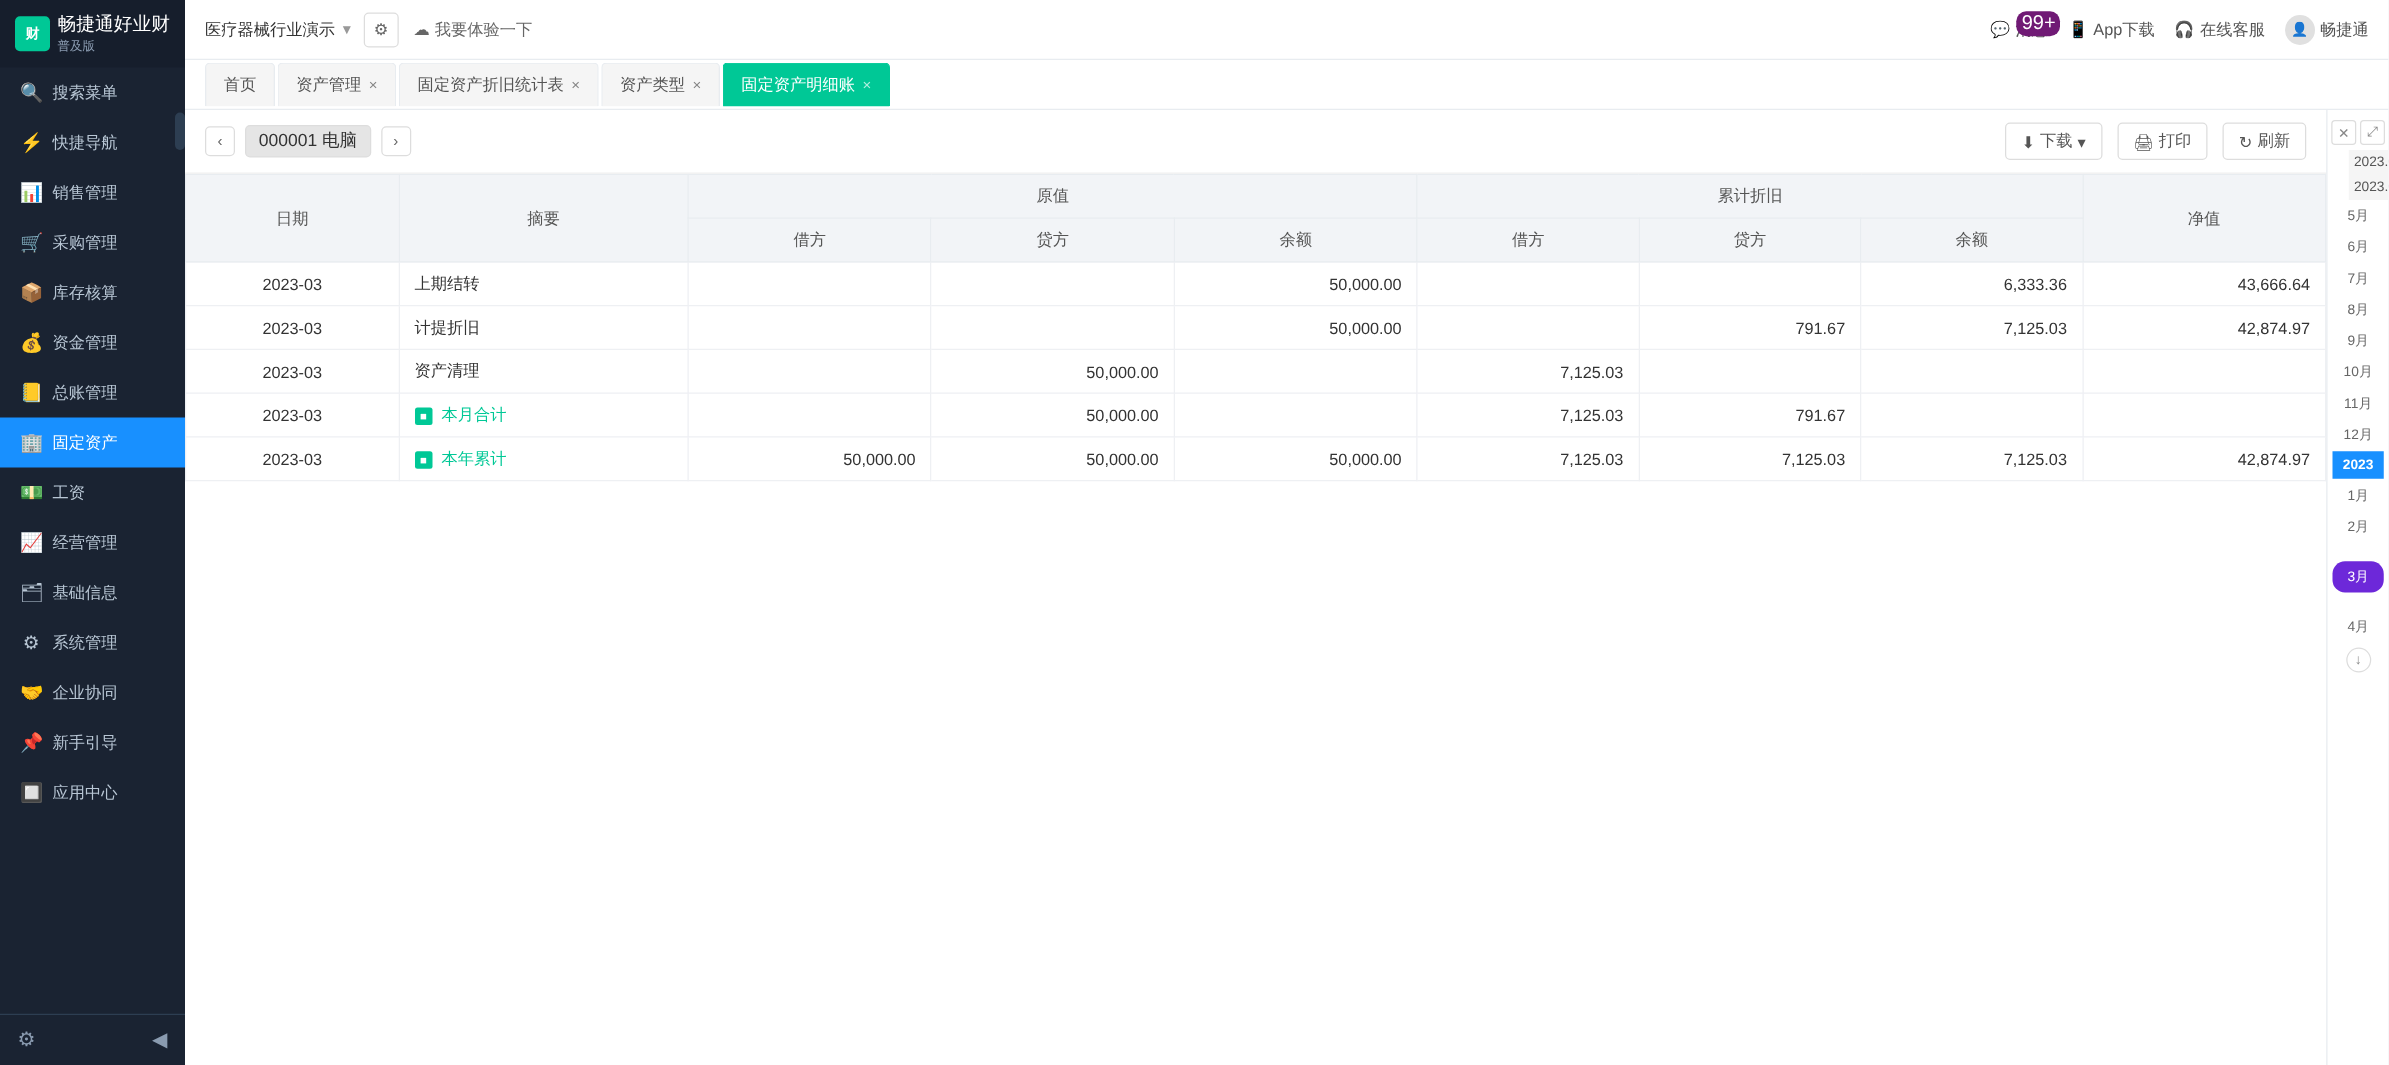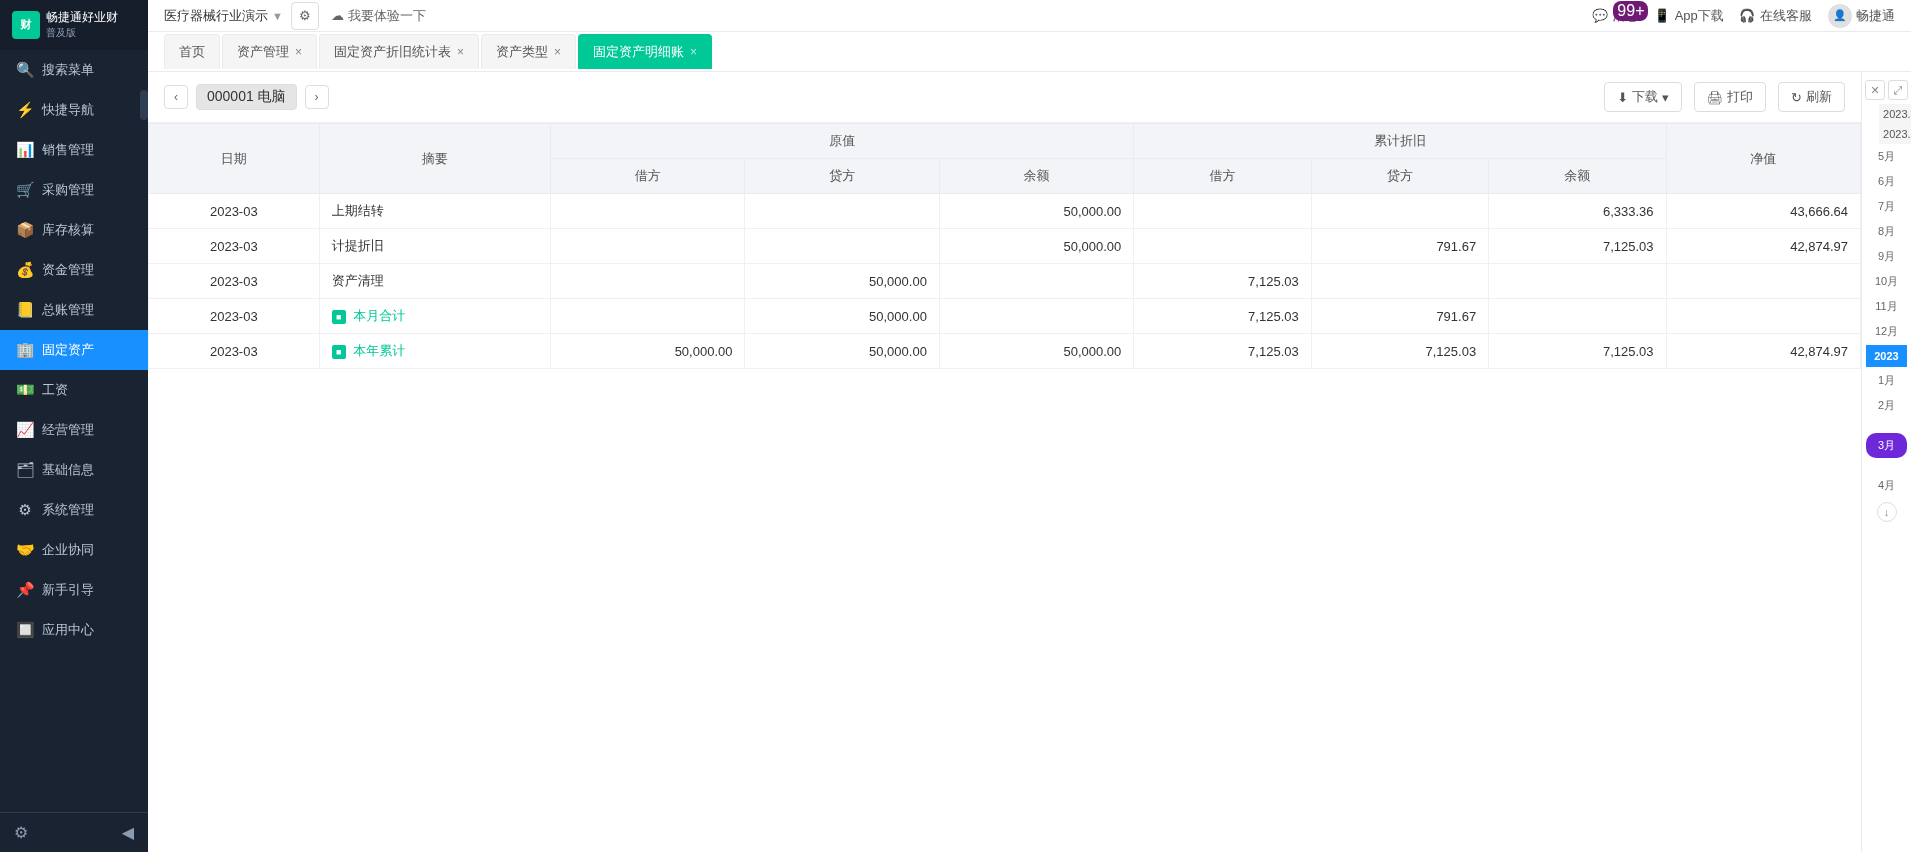--- a/index.html
+++ b/index.html
@@ -23,21 +23,21 @@
       gap: 6px;
       min-height: 48px;
     }
     .logo-icon {
       width: 28px; height: 28px;
       background: #00c896;
       border-radius: 4px;
       display: flex; align-items: center; justify-content: center;
       font-size: 11px; font-weight: bold; color: white;
     }
-    .logo-text { font-size: 12px; color: #fff; line-height: 1.3; text-align: center; }
+    .logo-text { font-size: 15px; color: #fff; line-height: 1.3; text-align: center; }
     .logo-sub { font-size: 10px; color: #8a9bb0; }
 
     .sidebar-scroll { flex: 1; overflow-y: auto; }
     .sidebar-scroll::-webkit-scrollbar { width: 4px; }
     .sidebar-scroll::-webkit-scrollbar-thumb { background: #2d3e52; }
 
     .sidebar-item {
       display: flex; align-items: center; gap: 8px;
       padding: 11px 16px;
       cursor: pointer;
@@ -59,21 +59,21 @@
     .main {
       flex: 1;
       display: flex;
       flex-direction: column;
       overflow: hidden;
     }
 
     
     .topbar {
       background: #fff;
-      height: 32px;
+      height: 48px;
       display: flex; align-items: center;
       padding: 0 16px;
       border-bottom: 1px solid #e8ecf0;
       gap: 8px;
     }
     .topbar-company {
       display: flex; align-items: center; gap: 4px;
       font-size: 13px; color: #333;
     }
     .topbar-company .chevron { color: #999; font-size: 11px; }

